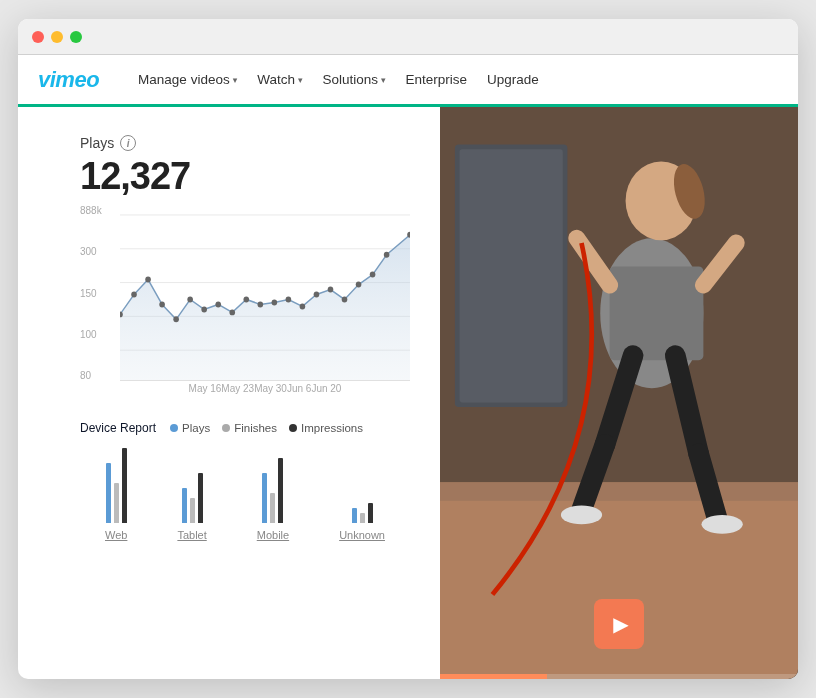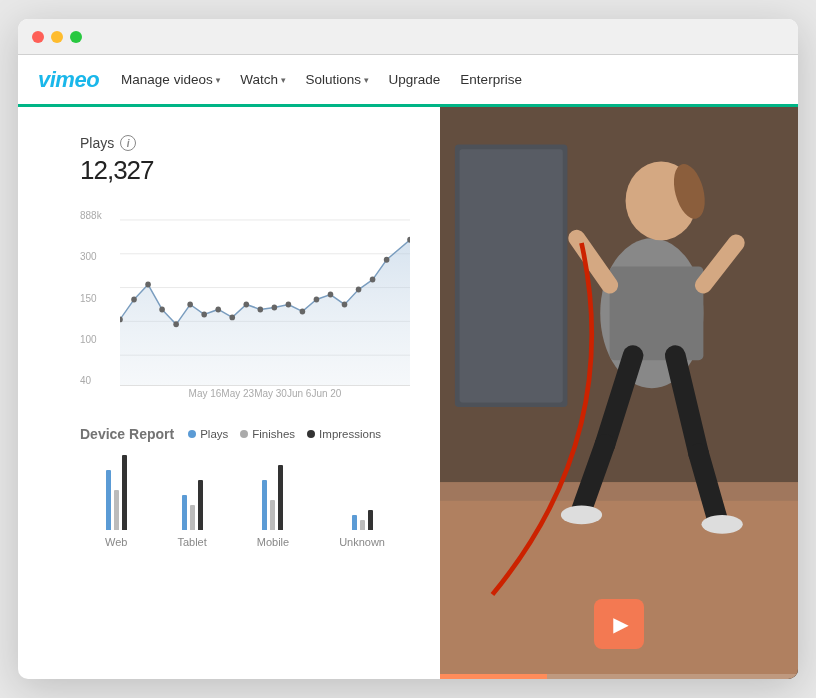--- a/index.html
+++ b/index.html
@@ -56,21 +56,21 @@
       align-items: center;
       padding: 0 20px;
       gap: 0;
       flex-shrink: 0;
     }
     .navbar-logo {
       font-size: 22px;
       font-weight: 900;
       color: #1ab7ea;
       letter-spacing: -0.5px;
-      margin-right: 12px;
+      margin-right: 29px;
       font-style: italic;
     }
     .nav-item {
       display: flex;
       align-items: center;
       gap: 3px;
       font-size: 13.5px;
       color: #333;
       cursor: pointer;
       padding: 3px 10px;
@@ -114,24 +114,24 @@
       width: 16px; height: 16px;
       border: 1.5px solid #888;
       border-radius: 50%;
       display: flex; align-items: center; justify-content: center;
       font-size: 10px;
       color: #888;
       font-style: italic;
       font-weight: bold;
     }
     .plays-count {
-      font-size: 26px;
-      font-weight: 400;
+      font-size: 38px;
+      font-weight: 700;
       color: #222;
-      margin-bottom: 24px;
+      margin-bottom: 7px;
       letter-spacing: -1px;
     }
 
     
     .chart-area {
       position: relative;
       height: 200px;
       margin-bottom: 10px;
     }
     .chart-y-labels {
@@ -183,23 +183,23 @@
     .device-report {
       margin-top: 16px;
     }
     .device-report-header {
       display: flex;
       align-items: center;
       gap: 14px;
       margin-bottom: 16px;
     }
     .device-report-title {
-      font-size: 14px;
-      font-weight: 700;
-      color: #737373;
+      font-size: 12px;
+      font-weight: 400;
+      color: #0f172a;
     }
     .legend-items {
       display: flex;
       align-items: center;
       gap: 12px;
     }
     .legend-item {
       display: flex;
       align-items: center;
       gap: 4px;
@@ -238,20 +238,21 @@
       border-radius: 1px 1px 0 0;
     }
     .bar-blue { background: #5b9bd5; }
     .bar-lightgray { background: #bbb; }
     .bar-dark { background: #333; }
     .bar-label {
       font-size: 11px;
       color: #888;
       margin-top: 6px;
       text-align: center;
+      text-decoration: underline;
     }
 
     
     .video-panel {
       flex: 1;
       position: relative;
       background: #2a2a2a;
       overflow: hidden;
     }
     .play-button {
@@ -308,44 +309,44 @@
       </div>
       <div class="nav-item">
         <span>Watch</span>
         <span class="nav-chevron">▾</span>
       </div>
       <div class="nav-item">
         <span>Solutions</span>
         <span class="nav-chevron">▾</span>
       </div>
       <div class="nav-item">
+        <span>Enterprise</span>
+      </div>
+      <div class="nav-item">
         <span>Upgrade</span>
-      </div>
-      <div class="nav-item">
-        <span>Enterprise</span>
       </div>
     </nav>
 
     <div class="main-content">
 
       <div class="analytics-panel">
 
         <div class="plays-header">
           <span class="plays-label">Plays</span>
           <div class="info-icon">i</div>
         </div>
         <div class="plays-count">12,327</div>
 
         <div class="chart-area">
           <div class="chart-y-labels">
             <span class="chart-y-label">888k</span>
             <span class="chart-y-label">300</span>
             <span class="chart-y-label">150</span>
             <span class="chart-y-label">100</span>
-            <span class="chart-y-label">40</span>
+            <span class="chart-y-label">80</span>
           </div>
           <div class="chart-main">
             <svg class="chart-svg" viewBox="0 0 310 176" preserveAspectRatio="none">
 
               <line x1="0" y1="10" x2="310" y2="10" stroke="#e8e8e8" stroke-width="1"></line>
               <line x1="0" y1="44" x2="310" y2="44" stroke="#e8e8e8" stroke-width="1"></line>
               <line x1="0" y1="78" x2="310" y2="78" stroke="#e8e8e8" stroke-width="1"></line>
               <line x1="0" y1="112" x2="310" y2="112" stroke="#e8e8e8" stroke-width="1"></line>
               <line x1="0" y1="146" x2="310" y2="146" stroke="#e8e8e8" stroke-width="1"></line>
 

